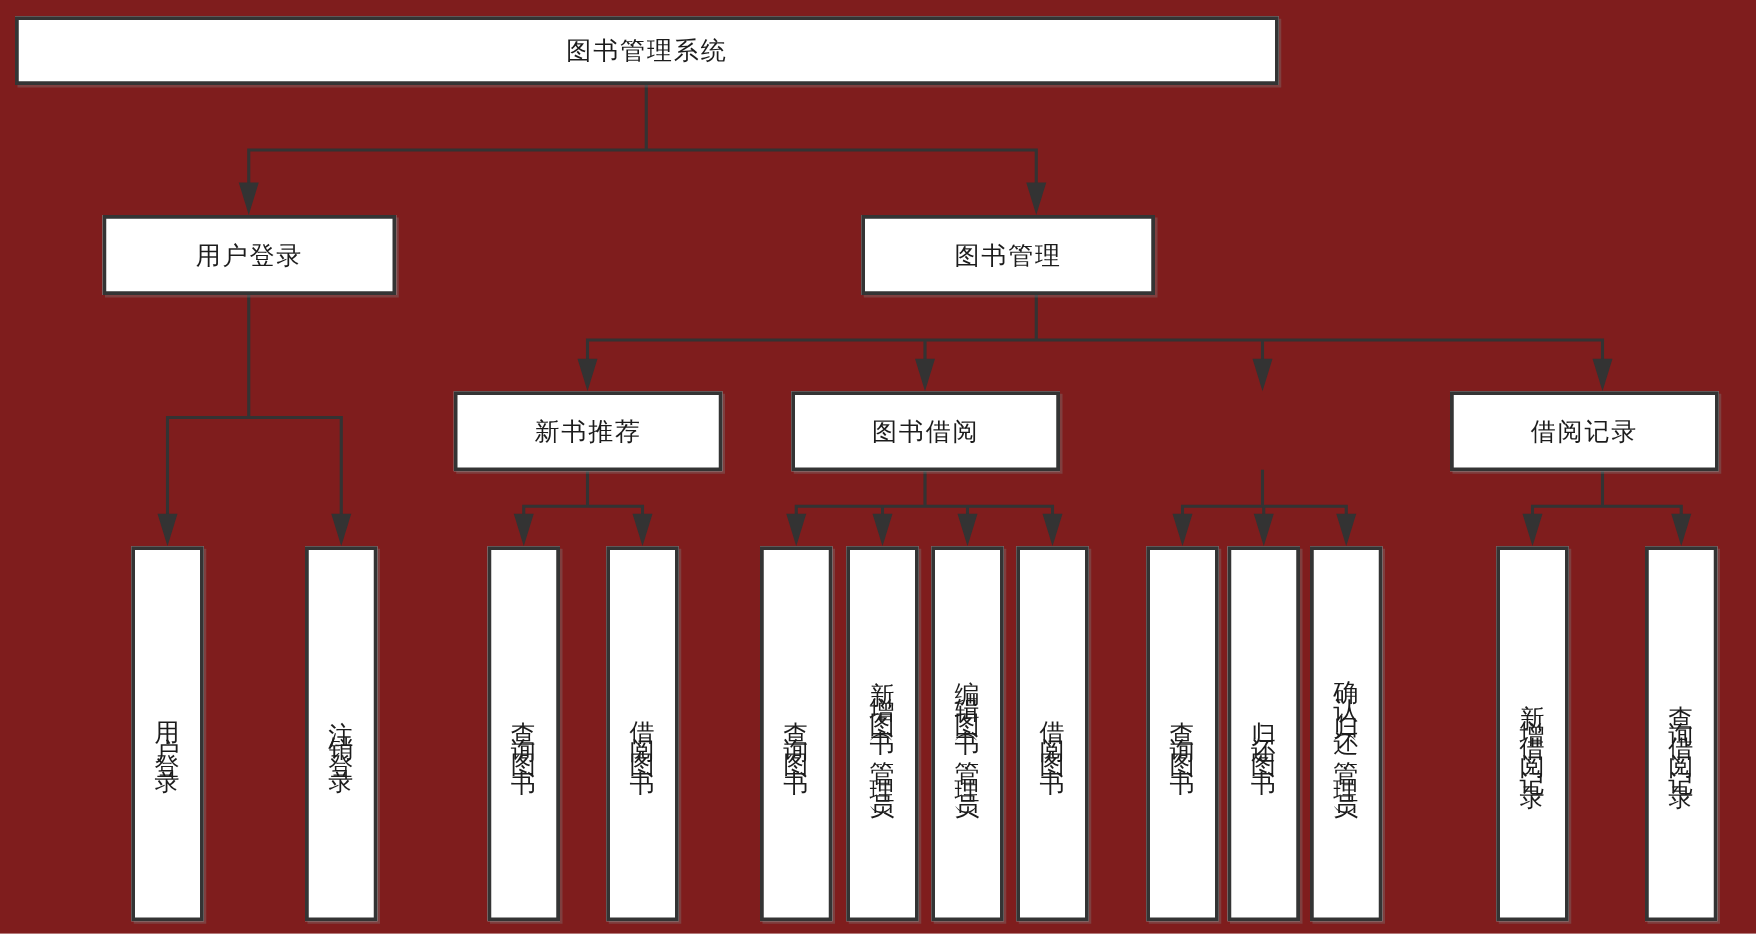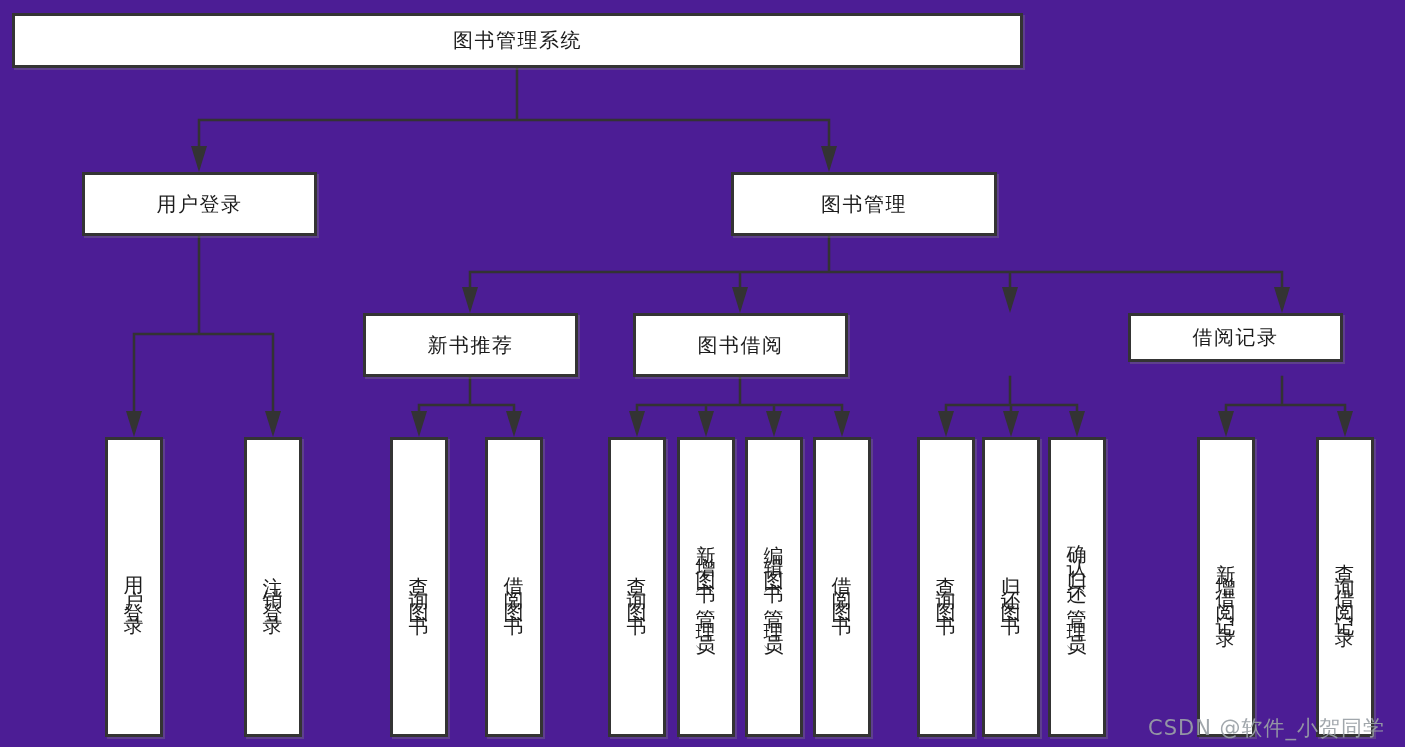--- a/index.html
+++ b/index.html
@@ -1,19 +1,19 @@
 <!DOCTYPE html>
 <html><head>
 <meta charset="utf-8">
 <style>
   html,body { margin:0; padding:0; background:#ffffff; }
   .stage {
     position:relative;
     width:1405px; height:747px;
-    background:#4c1d95;
+    background:#7f1d1d;
     font-family:"DejaVu Sans", sans-serif;
     overflow:hidden;
   }
   svg.wires { position:absolute; left:0; top:0; width:1405px; height:747px; }
   svg.wires path { stroke:#333333; stroke-width:2.5; fill:none; stroke-linecap:square; }
   svg.wires polygon { fill:#333333; stroke:none; }
 
   .box {
     position:absolute;
     box-sizing:border-box;
@@ -85,31 +85,31 @@
     </g>
   </svg>
 
   <div class="box hnode" style="left:12px; top:13px; width:1011px; height:55px">
     <span>图书管理系统</span>
   </div>
 
   <div class="box hnode" style="left:82px; top:172px; width:235px; height:64px">
     <span>用户登录</span>
   </div>
-  <div class="box hnode" style="left:731px; top:172px; width:266px; height:64px">
+  <div class="box hnode" style="left:689px; top:172px; width:235px; height:64px">
     <span>图书管理</span>
   </div>
 
   <div class="box hnode" style="left:633px; top:313px; width:215px; height:64px">
     <span>图书借阅</span>
   </div>
   <div class="box hnode" style="left:363px; top:313px; width:215px; height:64px">
     <span>新书推荐</span>
   </div>
-  <div class="box hnode" style="left:1128px; top:313px; width:215px; height:49px">
+  <div class="box hnode" style="left:1160px; top:313px; width:215px; height:64px">
     <span>借阅记录</span>
   </div>
 
   <div class="box leaf" style="left:105px">
     <span>用户登录</span>
   </div>
   <div class="box leaf" style="left:244px">
     <span>注销登录</span>
   </div>
 
@@ -143,14 +143,13 @@
     <span>确认归还（管理员）</span>
   </div>
 
   <div class="box leaf" style="left:1197px">
     <span>新增借阅记录</span>
   </div>
   <div class="box leaf" style="left:1316px">
     <span>查询借阅记录</span>
   </div>
 
-  <div class="watermark">CSDN @软件_小贺同学</div>
 </div>
 
 </body></html>

